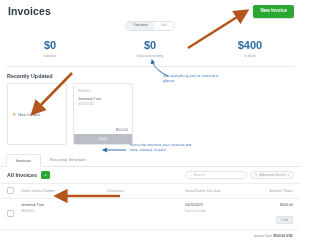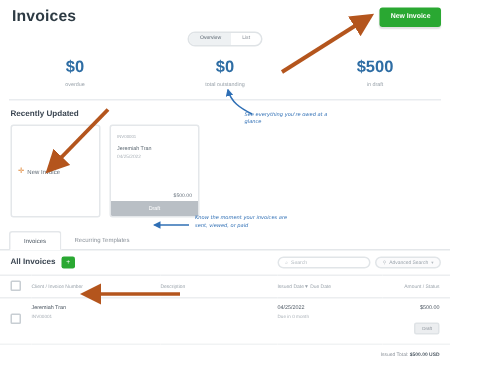--- a/index.html
+++ b/index.html
@@ -132,21 +132,21 @@
   <div class="stats">
     <div class="stat">
       <div class="amt">$0</div>
       <div class="lbl">overdue</div>
     </div>
     <div class="stat">
       <div class="amt">$0</div>
       <div class="lbl">total outstanding</div>
     </div>
     <div class="stat">
-      <div class="amt">$500</div>
+      <div class="amt">$400</div>
       <div class="lbl">in draft</div>
     </div>
   </div>
 
   <div class="hr"></div>
 
   <div class="recent-h">Recently Updated</div>
   <div class="cards">
     <div class="card-new">
       <span class="plus-ico">✛</span>

